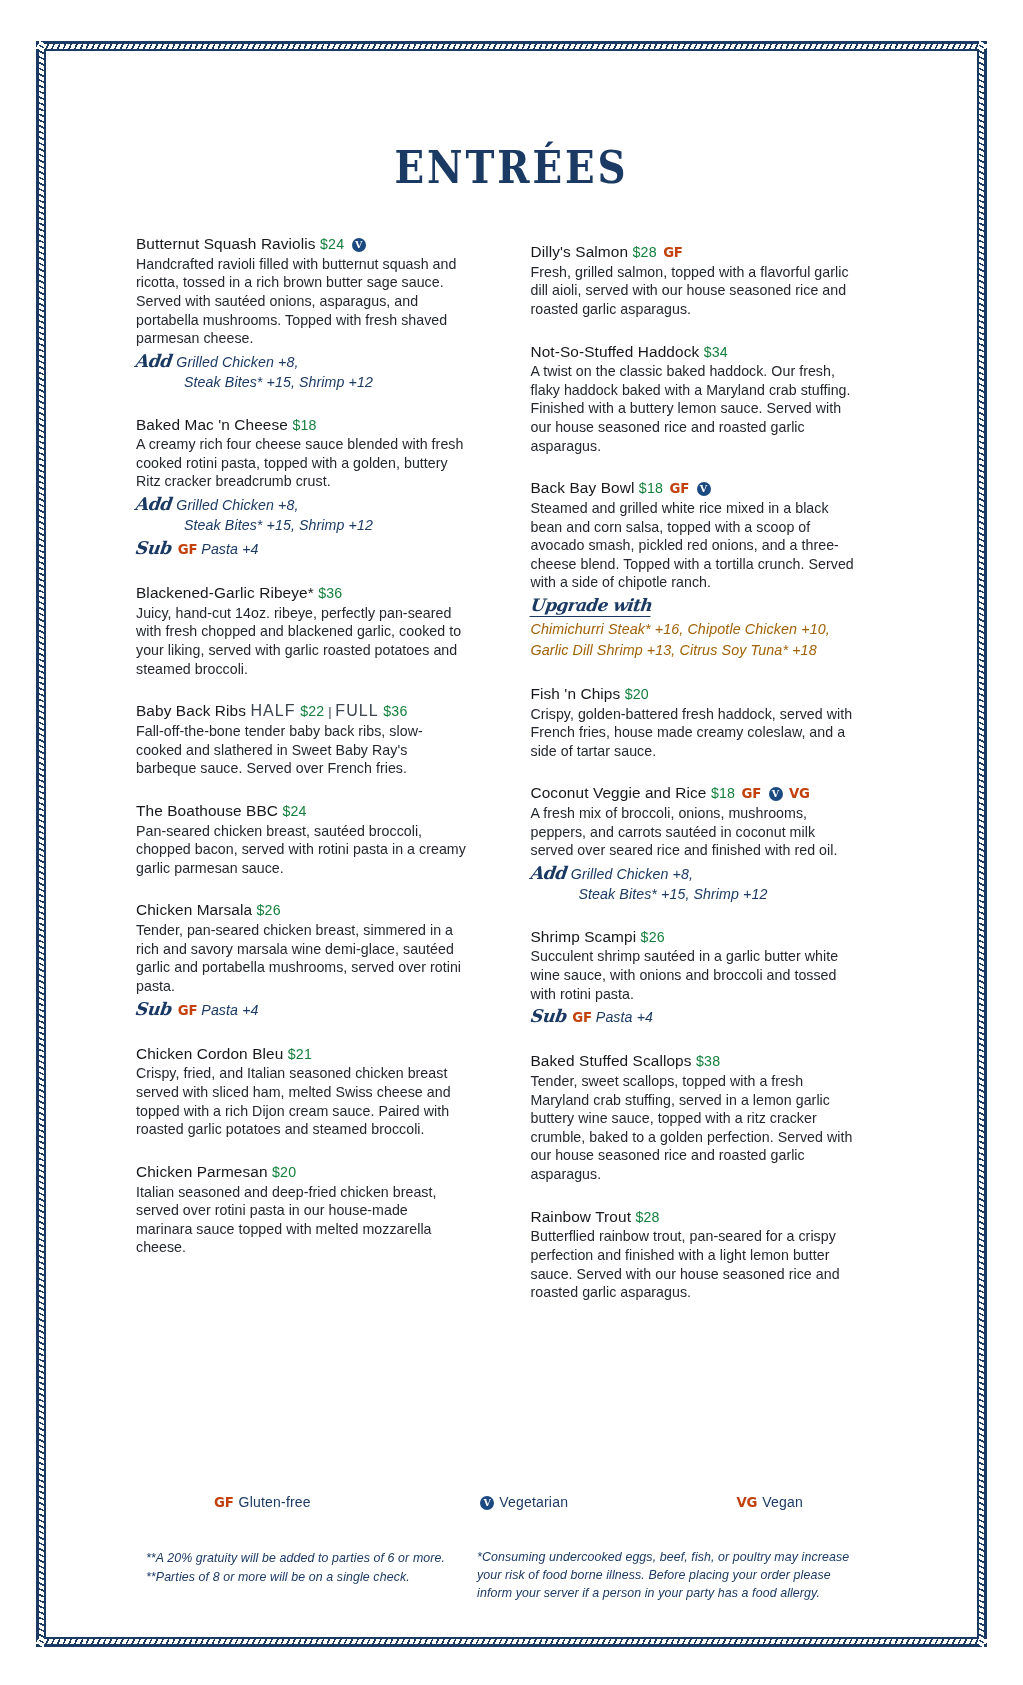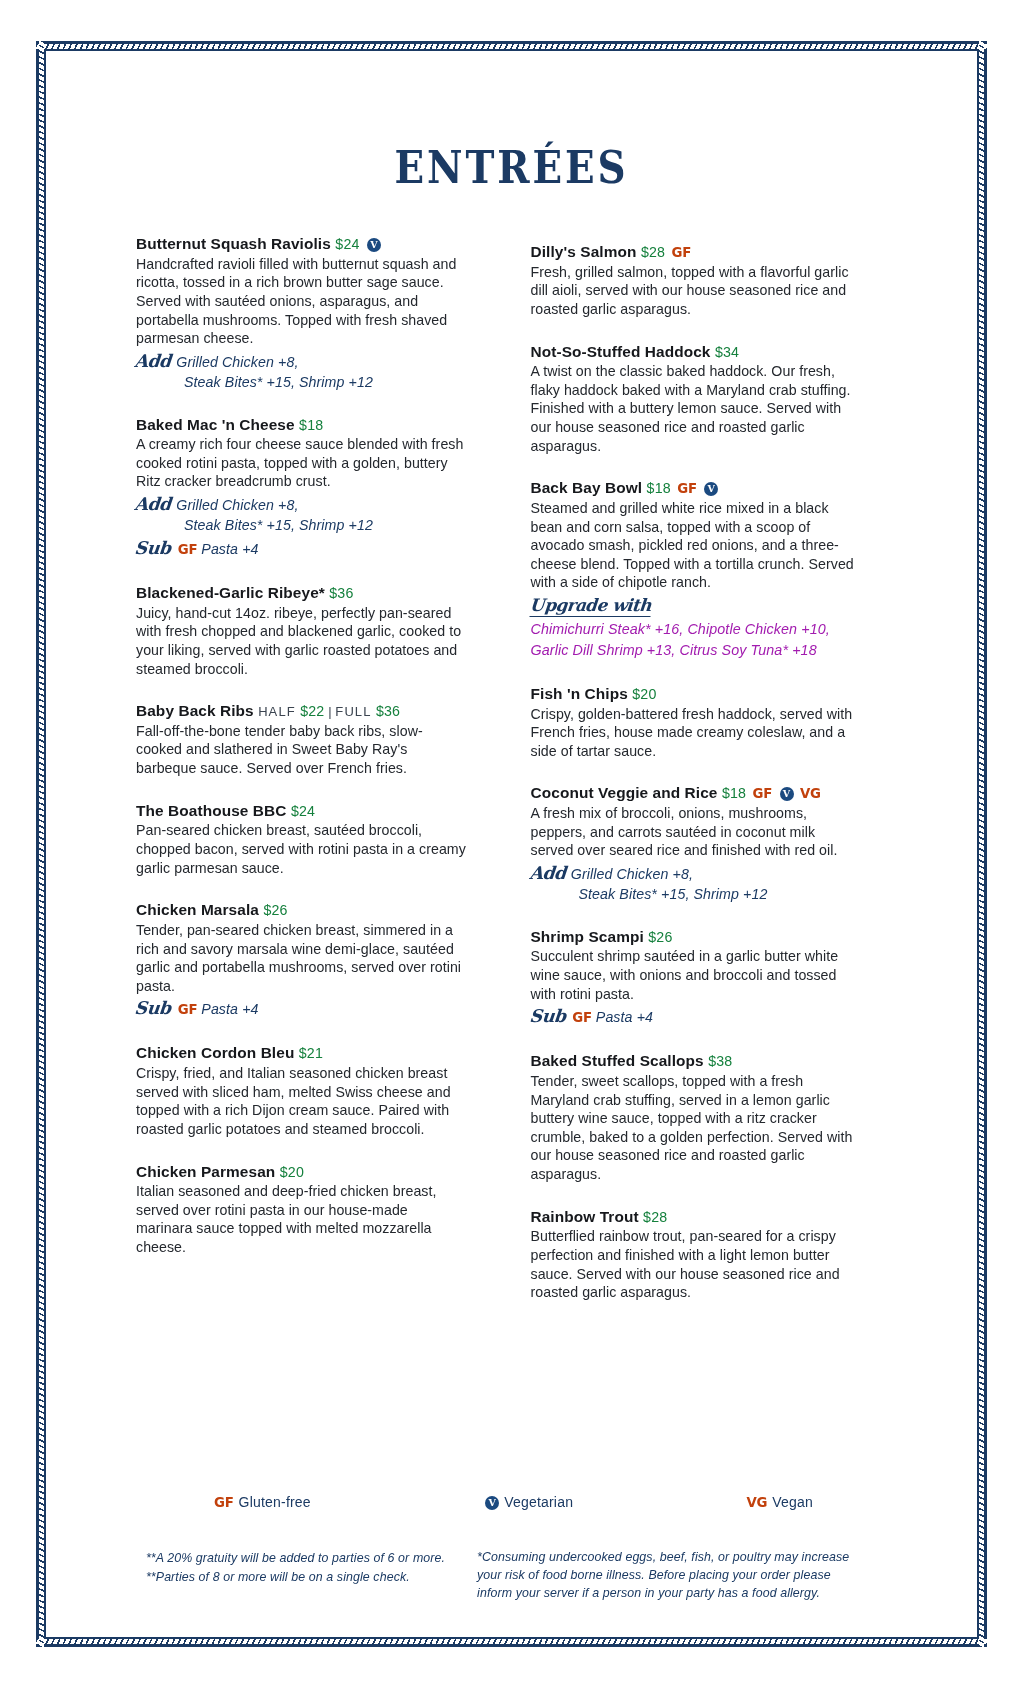--- a/index.html
+++ b/index.html
@@ -90,30 +90,30 @@
   .item:last-child{margin-bottom:0;}
 
   .item-head{
     font-size:15.4px;
     line-height:1.25;
     color:#16181c;
     margin-bottom:1px;
     font-weight:bold;
     letter-spacing:0.1px;
   }
-  .item-name{font-weight:bold;margin-top:7px;}
+  .item-name{font-weight:normal;margin-top:7px;}
   .price{
     font-weight:normal;
     font-size:14.2px;
     letter-spacing:0.2px;
     color:#15803d;
   }
   .sizelabel{
     font-weight:normal;
-    font-size:13px;
+    font-size:16px;
     letter-spacing:1.1px;
     color:#3b4450;
   }
   .divider-pipe{font-weight:normal;color:#3b4450;font-size:13px;}
 
   .desc{
     font-size:14.2px;
     line-height:1.31;
     color:#24282e;
     letter-spacing:0.05px;
@@ -154,21 +154,21 @@
   .addon-line2{
     font-style:italic;
     font-size:14.2px;
     color:#1b3a63;
     padding-left:48px;
     letter-spacing:0.1px;
   }
   .upgrade-list{
     font-style:italic;
     font-size:14.3px;
-    color:#a21caf;
+    color:#a16207;
     line-height:1.45;
     letter-spacing:0.1px;
   }
 
   
   .tag-gf,.tag-vg{
     font-family:"DejaVu Sans", sans-serif;
     font-weight:bold;
     font-size:13.3px;
     color:#c2410c;
@@ -186,21 +186,21 @@
     line-height:14px;
     text-align:center;
     vertical-align:1px;
     margin-left:3px;
     font-family:"DejaVu Serif", serif;
   }
 
   
   .legend{
     position:absolute;
-    left:70px;right:68px;
+    left:70px;right:78px;
     bottom:145px;
     display:flex;
     justify-content:space-between;
     padding:0 110px;
     box-sizing:border-box;
     align-items:center;
   }
   .legend-item{
     font-size:14px;
     color:#1b3a63;

